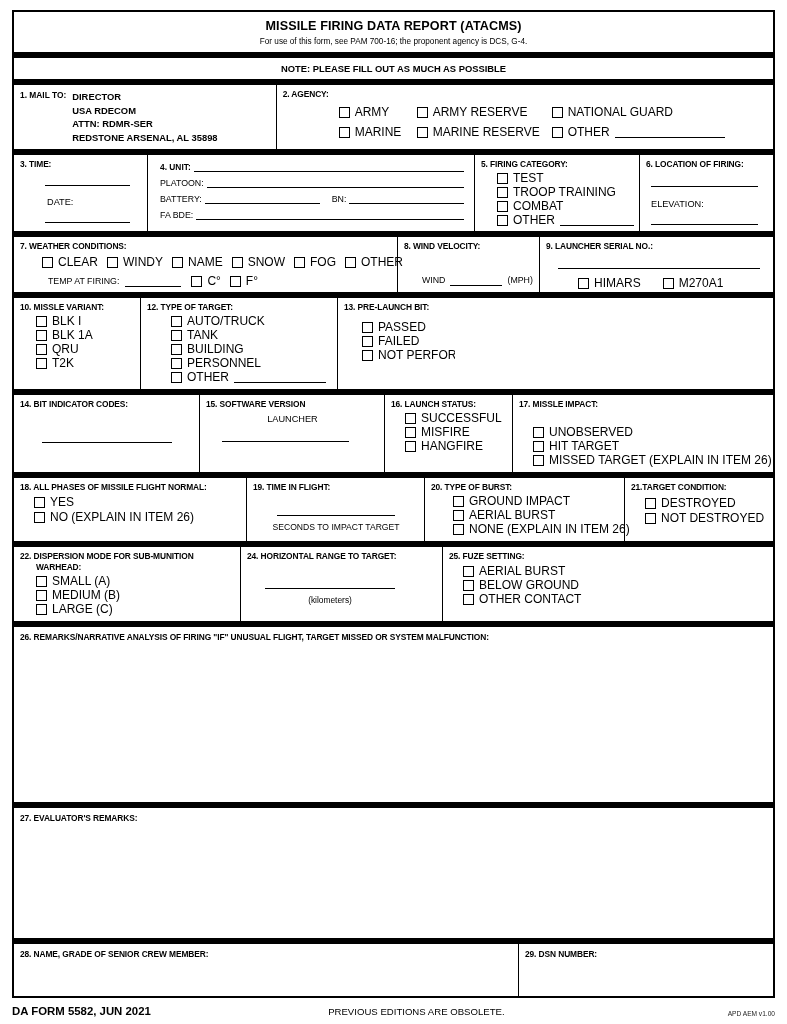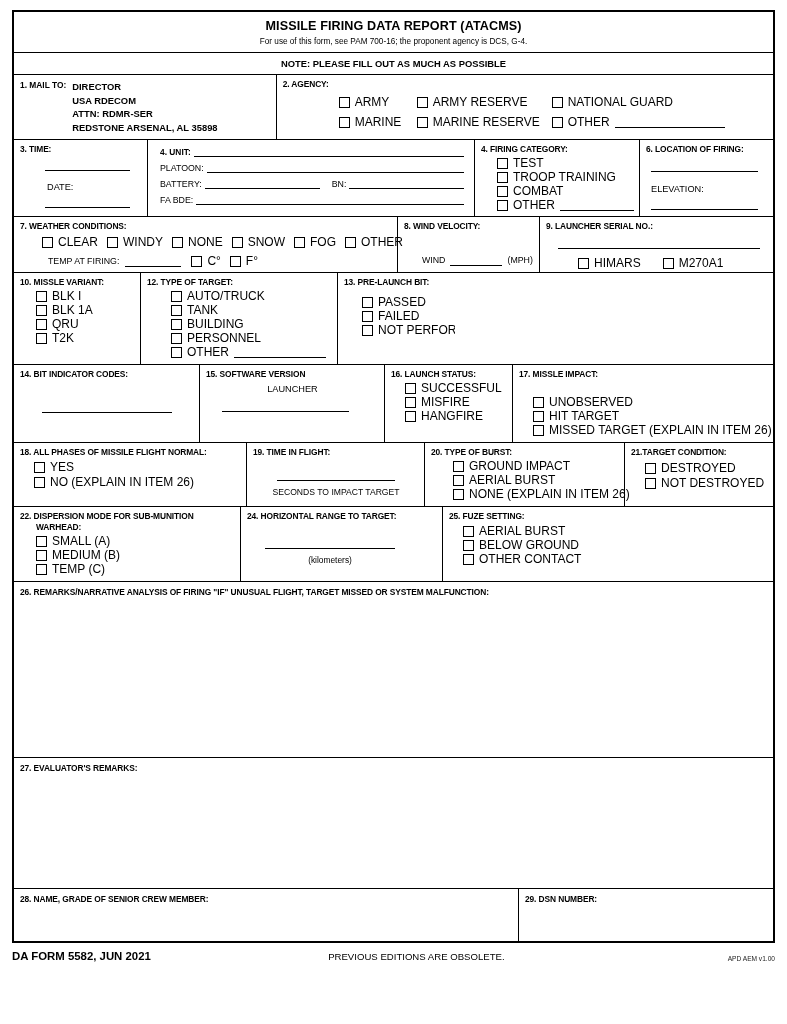--- a/index.html
+++ b/index.html
@@ -21,21 +21,21 @@
     height: 1024px;
     padding: 10px 12px 0 12px;
   }
 
   .form-outer {
     border: 2px solid #000;
     width: 763px;
   }
 
   
-  .row { display: flex; width: 100%; border-top: 1px solid #000000; }
+  .row { display: flex; width: 100%; border-top: 6px solid #000000; }
   .row.first { border-top: none; }
   .cell { border-left: 1px solid #000; position: relative; padding: 3px 5px 3px 6px; }
   .cell.first { border-left: none; }
 
   .lbl {
     font-size: 8.4px;
     font-weight: bold;
     line-height: 11px;
     letter-spacing: -0.1px;
     white-space: nowrap;
@@ -177,21 +177,21 @@
           <span class="ul-lbl" style="padding-left:12px">BN:</span>
           <span class="ul-rule"></span>
         </div>
         <div class="uline" style="margin-top:6px">
           <span class="ul-lbl">FA BDE:</span>
           <span class="ul-rule"></span>
         </div>
       </div>
 
       <div class="cell" style="width:165px;padding-top:4px">
-        <div class="lbl">4. FIRING CATEGORY:</div>
+        <div class="lbl">5. FIRING CATEGORY:</div>
         <div style="padding-left:16px">
           <div class="cbitem tight">
             <span class="cb"></span>
             <span class="cbtxt">TEST</span>
           </div>
           <div class="cbitem tight">
             <span class="cb"></span>
             <span class="cbtxt">TROOP TRAINING</span>
           </div>
           <div class="cbitem tight">
@@ -221,21 +221,21 @@
           <div class="cbitem inl">
             <span class="cb"></span>
             <span class="cbtxt">CLEAR</span>
           </div>
           <div class="cbitem inl">
             <span class="cb"></span>
             <span class="cbtxt">WINDY</span>
           </div>
           <div class="cbitem inl">
             <span class="cb"></span>
-            <span class="cbtxt">NONE</span>
+            <span class="cbtxt">NAME</span>
           </div>
           <div class="cbitem inl">
             <span class="cb"></span>
             <span class="cbtxt">SNOW</span>
           </div>
           <div class="cbitem inl">
             <span class="cb"></span>
             <span class="cbtxt">FOG</span>
           </div>
           <div class="cbitem inl">
@@ -463,21 +463,21 @@
           <div class="cbitem tight">
             <span class="cb"></span>
             <span class="cbtxt">SMALL (A)</span>
           </div>
           <div class="cbitem tight">
             <span class="cb"></span>
             <span class="cbtxt">MEDIUM (B)</span>
           </div>
           <div class="cbitem tight">
             <span class="cb"></span>
-            <span class="cbtxt">TEMP (C)</span>
+            <span class="cbtxt">LARGE (C)</span>
           </div>
         </div>
       </div>
 
 
       <div class="cell" style="width:202px;padding-top:4px">
         <div class="lbl">24. HORIZONTAL RANGE TO TARGET:</div>
         <div class="ruleblk" style="margin:26px 42px 0 18px"></div>
         <div class="plain" style="text-align:center;margin-top:5px;margin-right:24px;font-size:8.4px">(kilometers)</div>
       </div>

